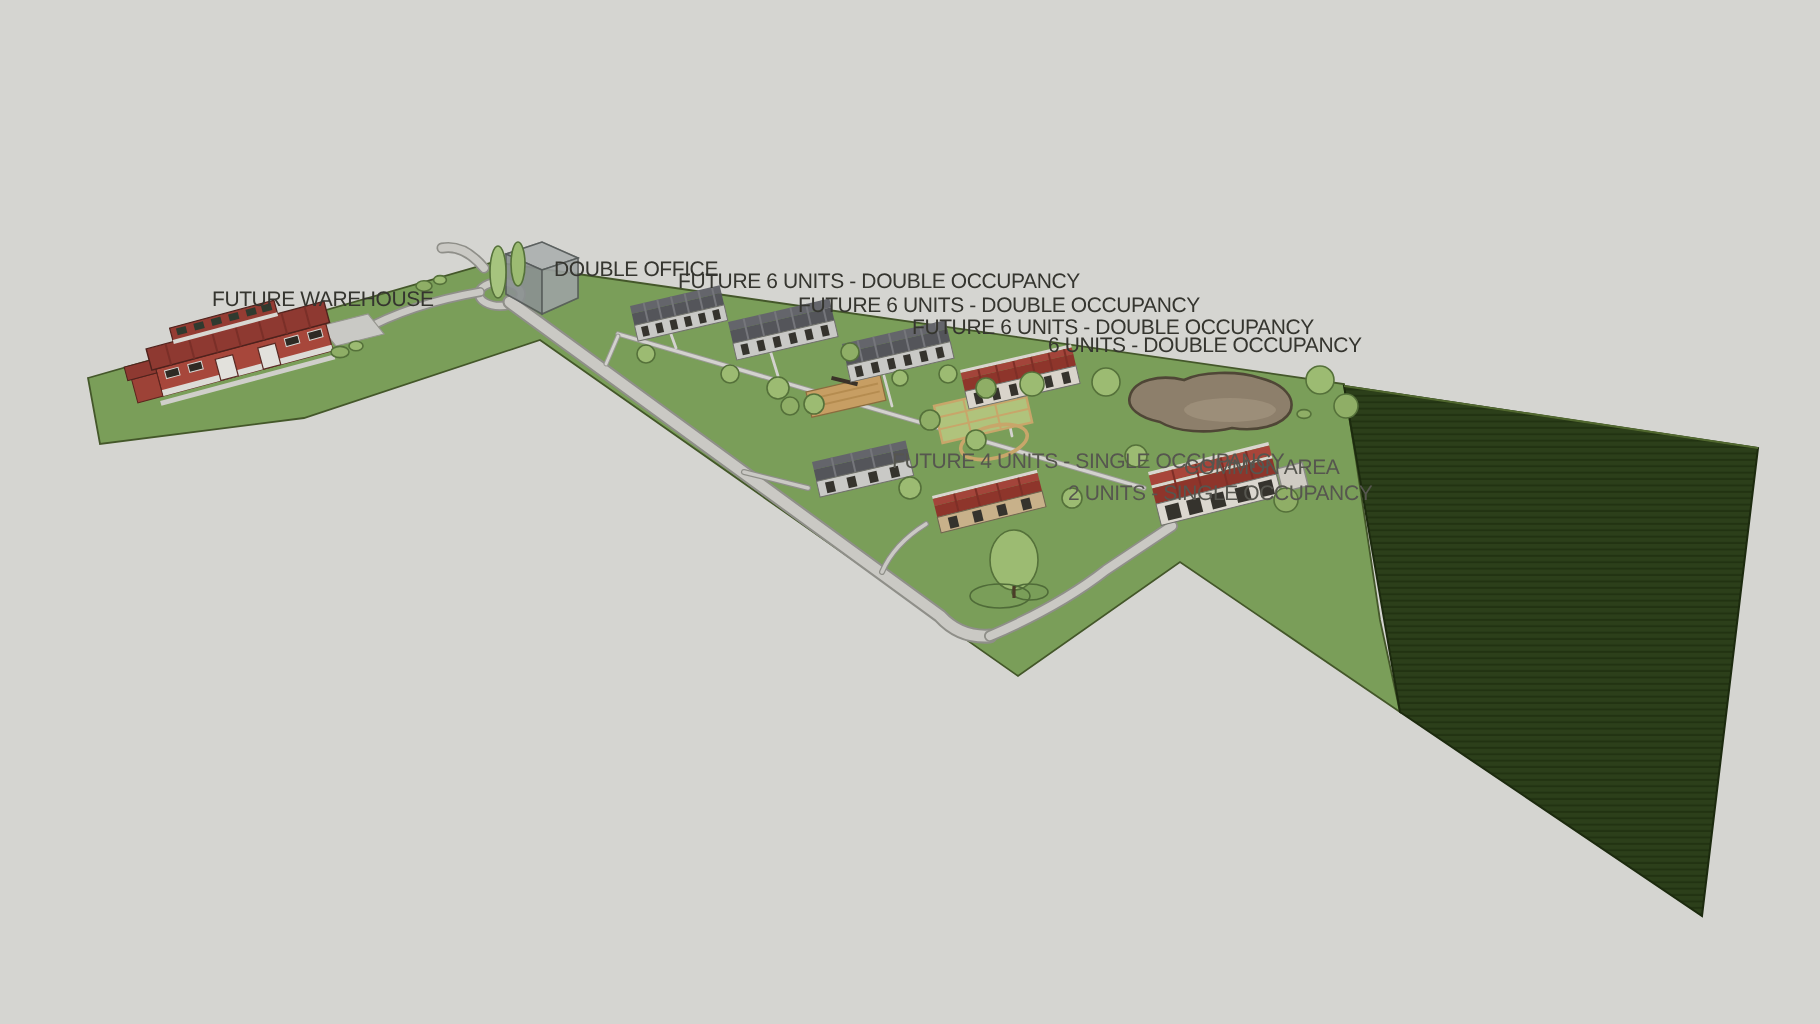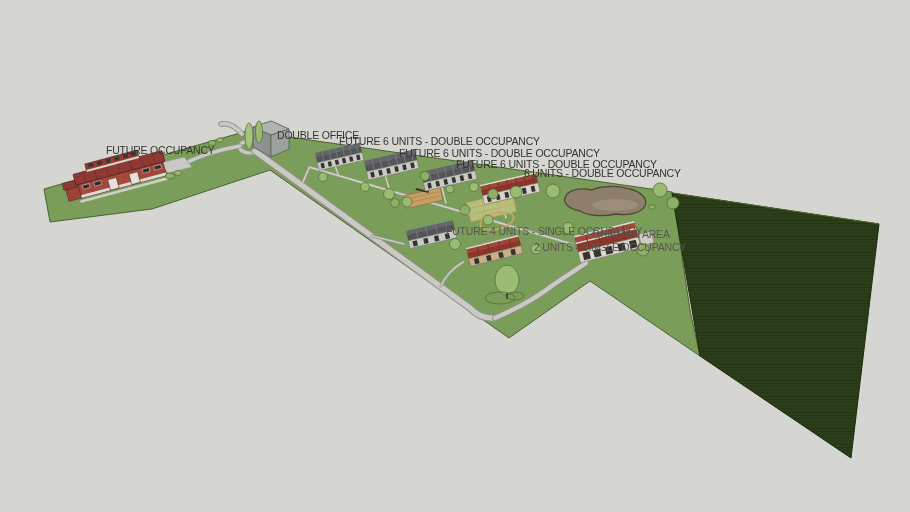--- a/index.html
+++ b/index.html
@@ -319,21 +319,21 @@
     <circle cx="455" cy="244" r="5.5" fill="#9cbb72"></circle>
     <circle cx="536" cy="249" r="5" fill="#9cbb72"></circle>
 
     <ellipse cx="507" cy="280" rx="12" ry="15" fill="#9cbb72"></ellipse>
     <ellipse cx="500" cy="298" rx="15" ry="6" fill="none" stroke="#4f6b38"></ellipse>
     <ellipse cx="515" cy="296" rx="9" ry="4" fill="none" stroke="#4f6b38"></ellipse>
     <line x1="507" y1="293" x2="507" y2="299" stroke="#4a3c28" stroke-width="1.6"></line>
   </g>
 </svg>
 
-<div class="lbl dark" style="left:106px;top:145px">FUTURE OCCUPANCY</div>
+<div class="lbl dark" style="left:106px;top:145px">FUTURE WAREHOUSE</div>
 <div class="lbl dark" style="left:277px;top:130px">DOUBLE OFFICE</div>
 <div class="lbl dark" style="left:339px;top:136px">FUTURE 6 UNITS - DOUBLE OCCUPANCY</div>
 <div class="lbl dark" style="left:399px;top:148px">FUTURE 6 UNITS - DOUBLE OCCUPANCY</div>
 <div class="lbl dark" style="left:456px;top:159px">FUTURE 6 UNITS - DOUBLE OCCUPANCY</div>
 <div class="lbl dark" style="left:524px;top:168px">6 UNITS - DOUBLE OCCUPANCY</div>
 <div class="lbl grey" style="left:446px;top:226px">FUTURE 4 UNITS - SINGLE OCCUPANCY</div>
 <div class="lbl grey" style="left:592px;top:229px">COMMON AREA</div>
 <div class="lbl grey" style="left:534px;top:242px">2 UNITS - SINGLE OCCUPANCY</div>
 </div>
 

